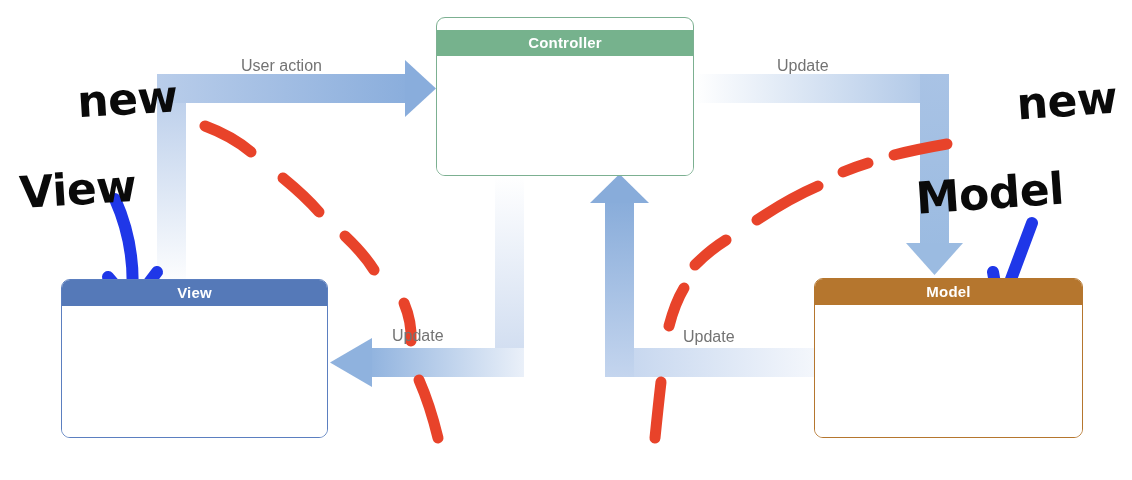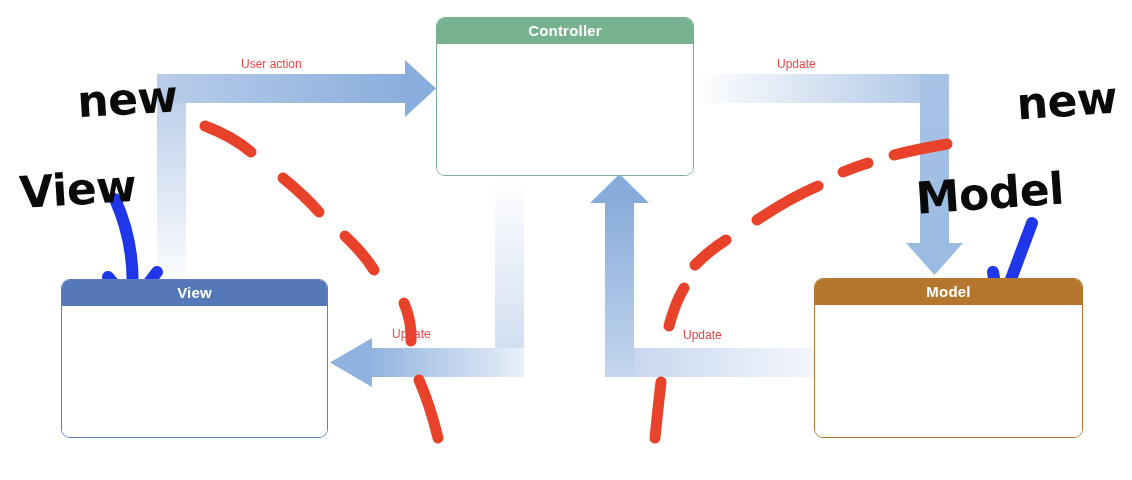--- a/index.html
+++ b/index.html
@@ -34,33 +34,33 @@
     line-height:26px;
     text-align:center;
     color:#ffffff;
     font-weight:bold;
     font-size:15px;
     letter-spacing:.2px;
   }
   .node .body{background:#ffffff;height:calc(100% - 26px);}
 
   #node-controller{left:436px;top:17px;width:258px;height:159px;border-color:#7cb091;}
-  #node-controller .hdr{background:#76b28d;}
+  #node-controller .hdr{background:#76b28d;margin-top:12px;}
 
   #node-view{left:61px;top:279px;width:267px;height:159px;border-color:#5b7fc0;}
   #node-view .hdr{background:#5579b8;}
 
   #node-model{left:814px;top:278px;width:269px;height:160px;border-color:#b5762e;}
   #node-model .hdr{background:#b5762e;}
 
   
   .flow-label{
     position:absolute;
-    font-size:12px;
-    color:#ef4444;
+    font-size:16px;
+    color:#737373;
     white-space:nowrap;
   }
   #label-user-action{left:241px;top:57px;}
   #label-update-top{left:777px;top:57px;}
   #label-update-bottom{left:392px;top:327px;}
   #label-notify{left:683px;top:328px;}
 
   
   .ink-note{
     position:absolute;

